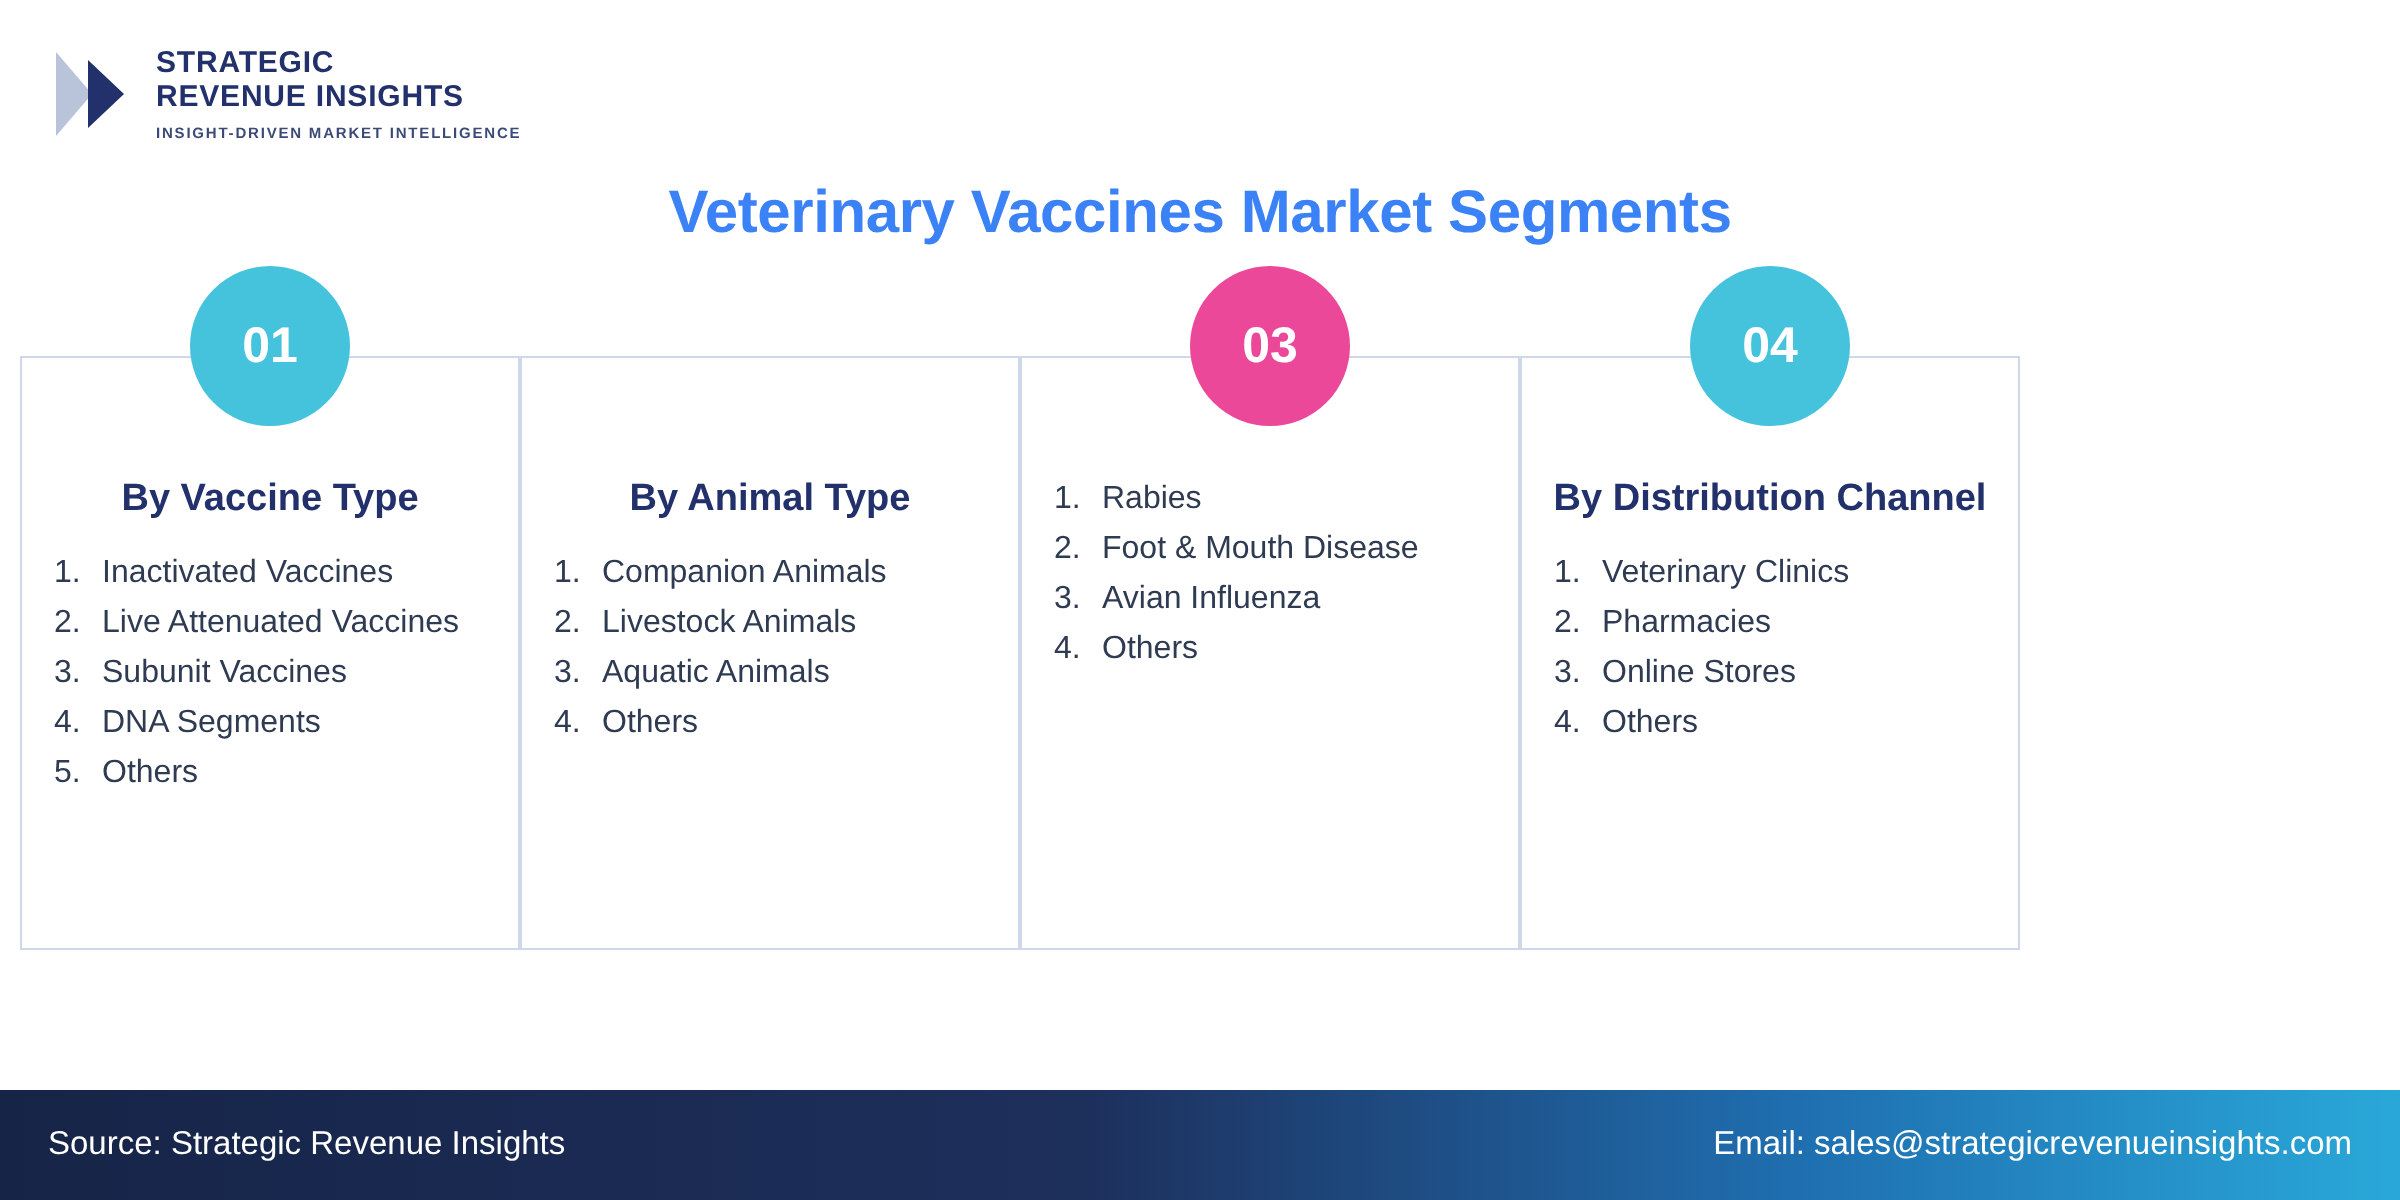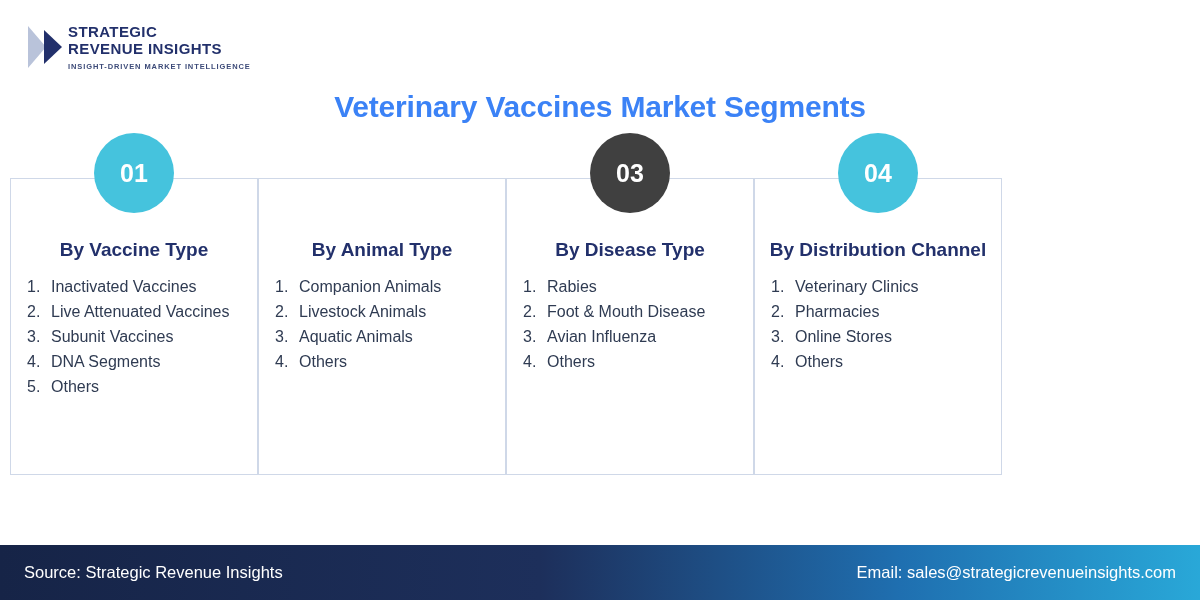--- a/index.html
+++ b/index.html
@@ -15,21 +15,21 @@
     position: relative;
   }
 
   
   .logo-block {
     position: absolute;
     top: 22px;
     left: 24px;
     display: flex;
     align-items: center;
-    gap: 0;
+    gap: 10px;
   }
   .logo-mark {
     width: 44px;
     height: 50px;
     flex: none;
   }
   .logo-text {
     display: flex;
     flex-direction: column;
     justify-content: center;
@@ -60,23 +60,22 @@
     font-weight: bold;
     color: #3b82f6;
     letter-spacing: -0.2px;
   }
 
   
   .cards {
     position: absolute;
     top: 178px;
     left: 10px;
-    width: 992px;
-    display: flex;
-    justify-content: space-between;
+    width: 1180px;
+    display: flex;
   }
   .card {
     width: 250px;
     min-height: 297px;
     border: 1px solid #cfd8e8;
     box-sizing: border-box;
     position: relative;
     padding: 58px 14px 18px 14px;
   }
   .badge {
@@ -178,22 +177,21 @@
     <div class="card-title">By Animal Type</div>
     <ul class="card-list">
       <li><span class="num">1.</span><span>Companion Animals</span></li>
       <li><span class="num">2.</span><span>Livestock Animals</span></li>
       <li><span class="num">3.</span><span>Aquatic Animals</span></li>
       <li><span class="num">4.</span><span>Others</span></li>
     </ul>
   </div>
 
   <div class="card">
-    <div class="badge" style="background:#404040;">03</div>
-    <div class="card-title">By Disease Type</div>
+    <div class="badge" style="background:#ec4899;">03</div>
     <ul class="card-list">
       <li><span class="num">1.</span><span>Rabies</span></li>
       <li><span class="num">2.</span><span>Foot &amp; Mouth Disease</span></li>
       <li><span class="num">3.</span><span>Avian Influenza</span></li>
       <li><span class="num">4.</span><span>Others</span></li>
     </ul>
   </div>
 
   <div class="card">
     <div class="badge" style="background:#45c3dd;">04</div>

